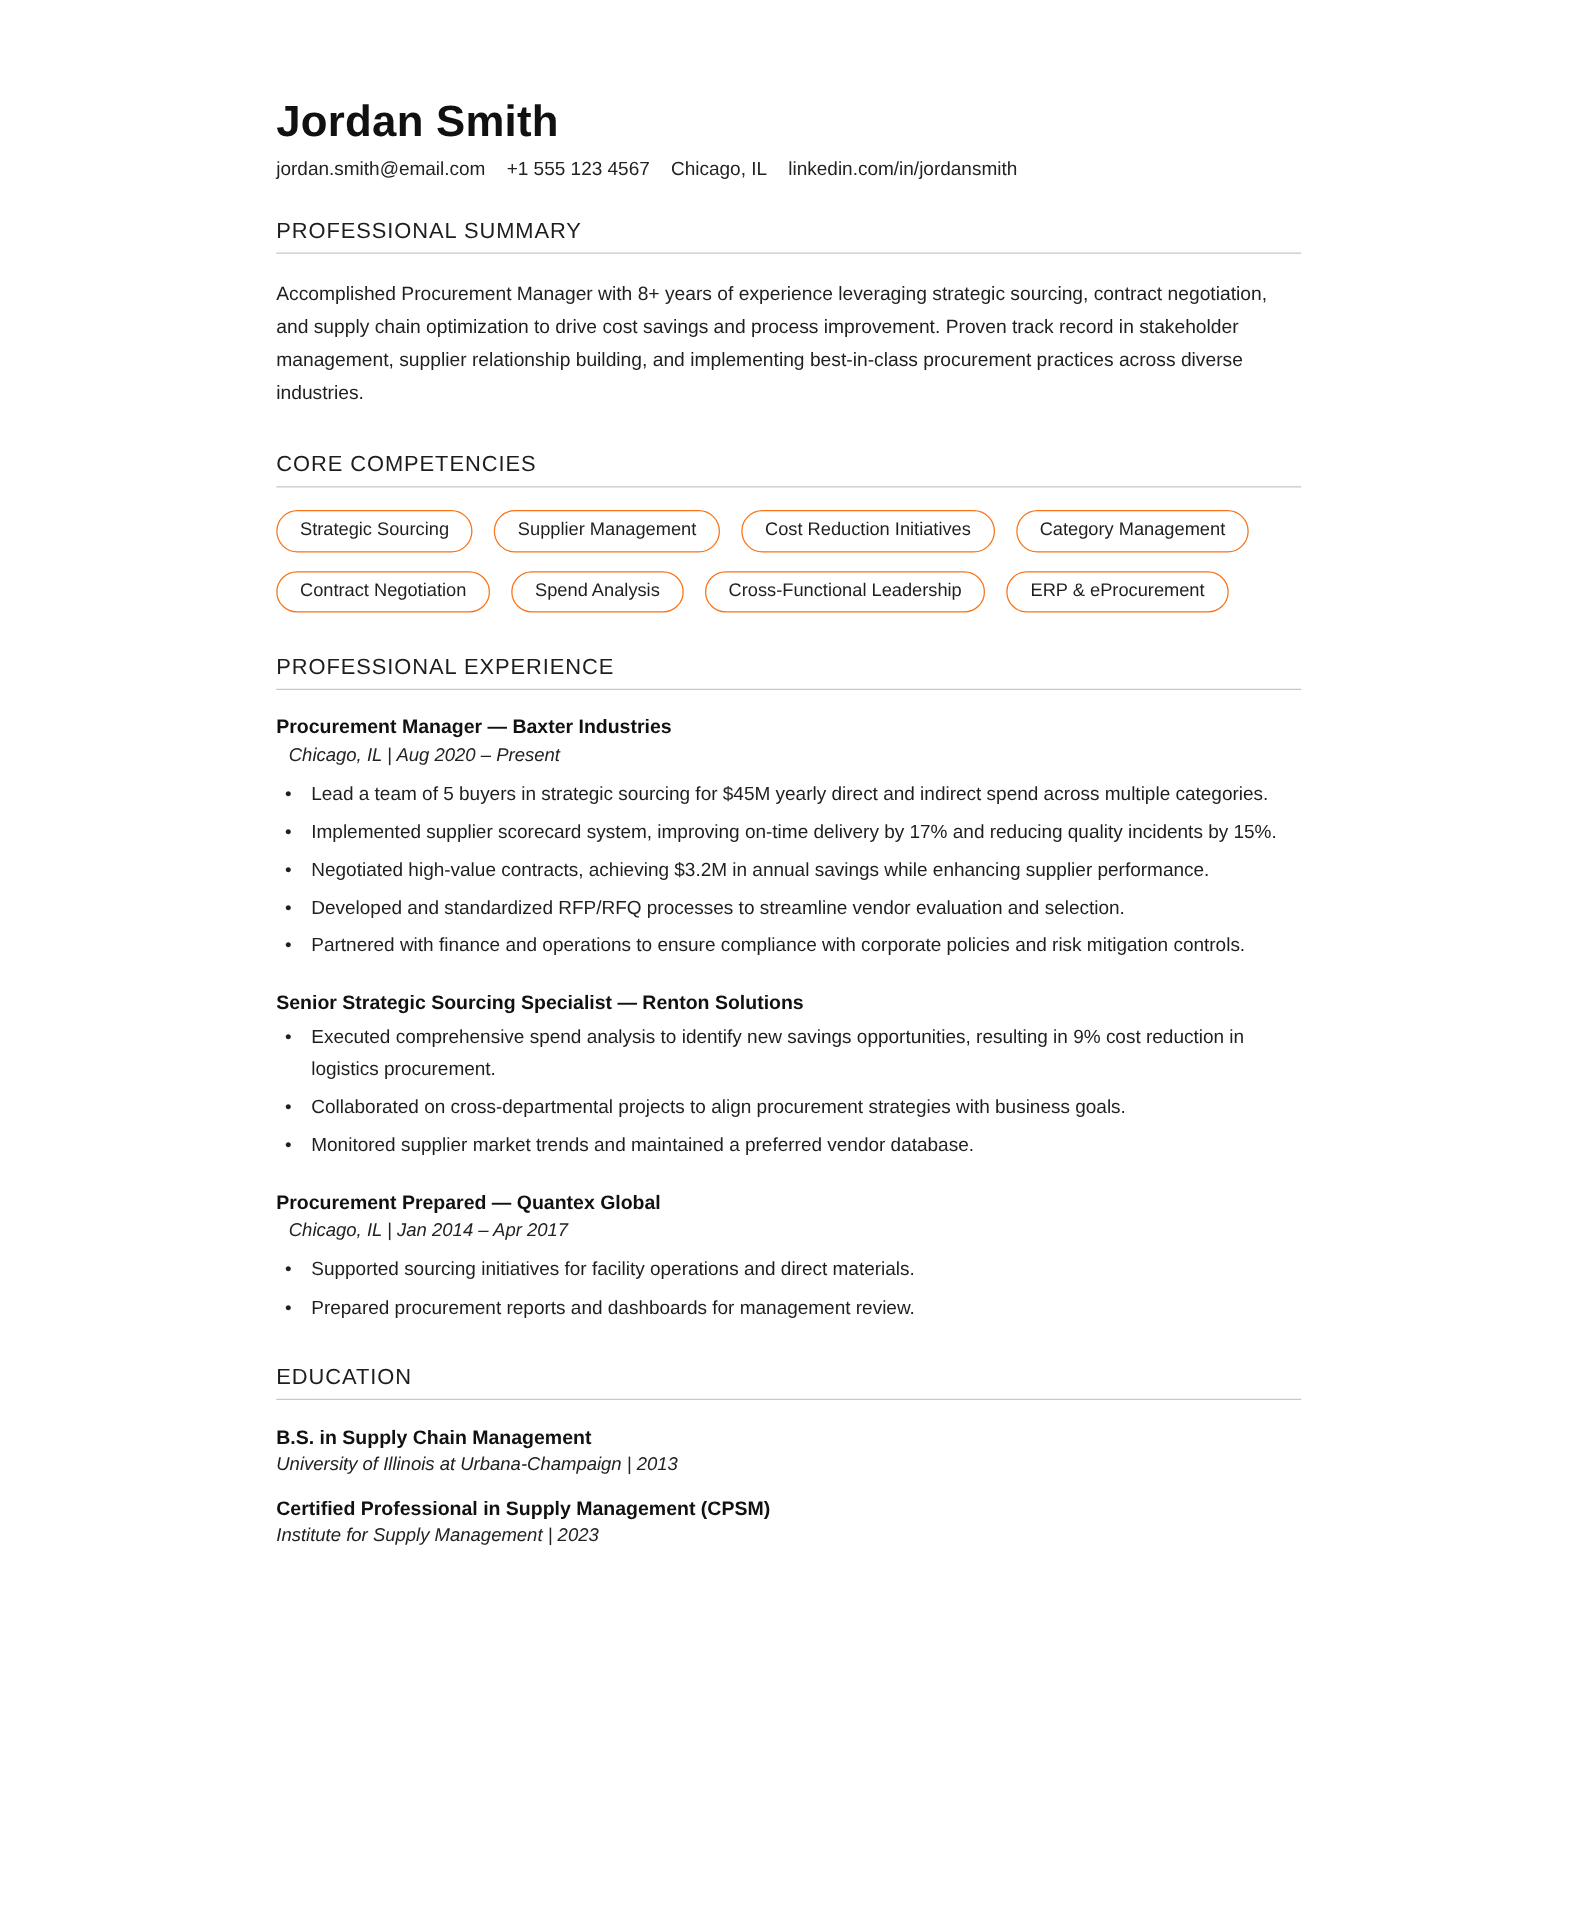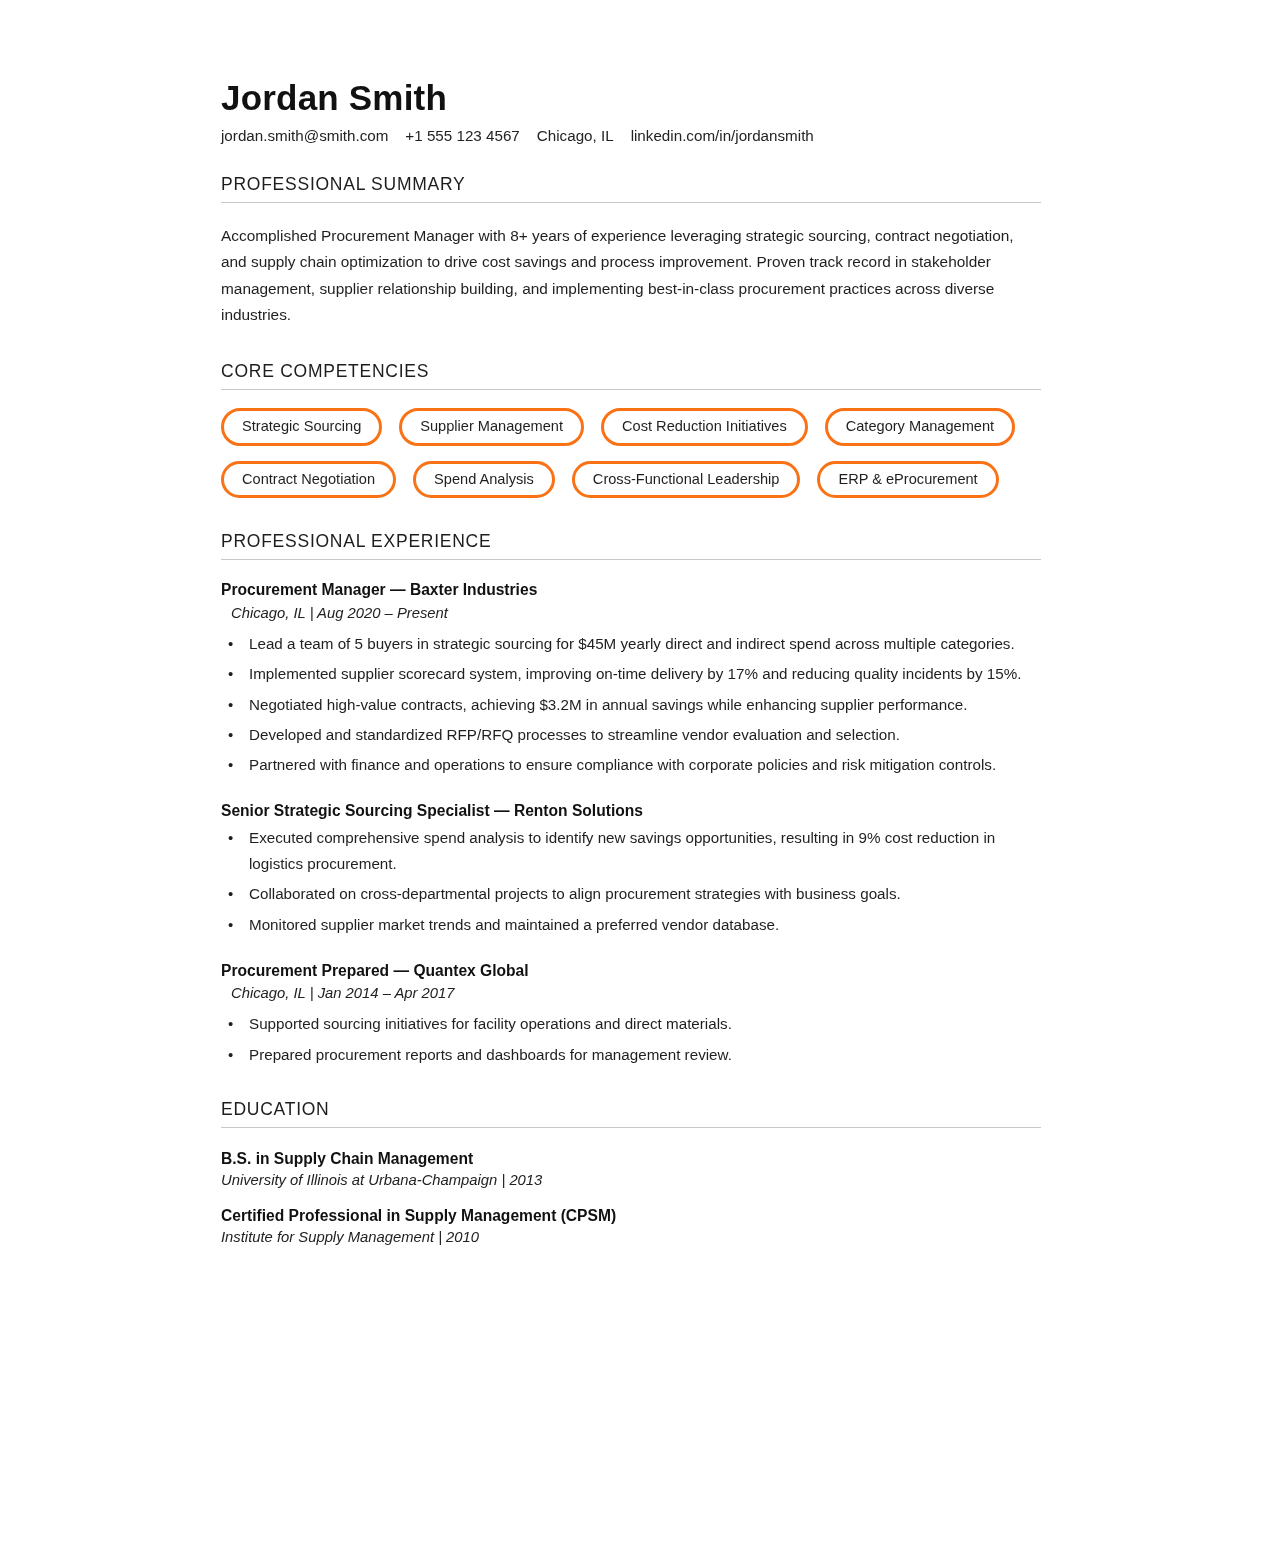--- a/index.html
+++ b/index.html
@@ -79,21 +79,21 @@
   .pill-row {
     display: flex;
     flex-wrap: wrap;
     gap: 15px 17px;
     margin-top: -2px;
   }
   .pill {
     display: inline-flex;
     align-items: center;
     justify-content: center;
-    border: 3px solid #f97316;
+    border: 1px solid #f97316;
     border-radius: 999px;
     padding: 7px 18px 8px 18px;
     font-size: 14.6px;
     line-height: 1.15;
     color: #1f1f1f;
     background: #ffffff;
     white-space: nowrap;
     box-sizing: border-box;
   }
 
@@ -159,21 +159,21 @@
   }
 </style>
 </head>
 <body>
 
 <div class="page">
 
   <header>
     <h1 class="resume-name">Jordan Smith</h1>
     <div class="contact-line">
-      <span class="contact-item">jordan.smith@smith.com</span><span class="contact-gap"></span><span class="contact-item">+1 555 123 4567</span><span class="contact-gap"></span><span class="contact-item">Chicago, IL</span><span class="contact-gap"></span><span class="contact-item">linkedin.com/in/jordansmith</span>
+      <span class="contact-item">jordan.smith@email.com</span><span class="contact-gap"></span><span class="contact-item">+1 555 123 4567</span><span class="contact-gap"></span><span class="contact-item">Chicago, IL</span><span class="contact-gap"></span><span class="contact-item">linkedin.com/in/jordansmith</span>
     </div>
   </header>
 
   <section class="section section-summary">
     <h2 class="section-title">PROFESSIONAL SUMMARY</h2>
     <div class="section-rule"></div>
     <p class="summary-text">Accomplished Procurement Manager with 8+ years of experience leveraging strategic sourcing, contract negotiation, and supply chain optimization to drive cost savings and process improvement. Proven track record in stakeholder management, supplier relationship building, and implementing best-in-class procurement practices across diverse industries.</p>
   </section>
 
   <section class="section section-competencies">
@@ -230,17 +230,17 @@
     <h2 class="section-title">EDUCATION</h2>
     <div class="section-rule"></div>
 
     <div class="edu-entry">
       <div class="edu-degree">B.S. in Supply Chain Management</div>
       <div class="edu-meta">University of Illinois at Urbana-Champaign | 2013</div>
     </div>
 
     <div class="edu-entry">
       <div class="edu-degree">Certified Professional in Supply Management (CPSM)</div>
-      <div class="edu-meta">Institute for Supply Management | 2010</div>
+      <div class="edu-meta">Institute for Supply Management | 2023</div>
     </div>
   </section>
 
 </div>
 
 </body></html>

